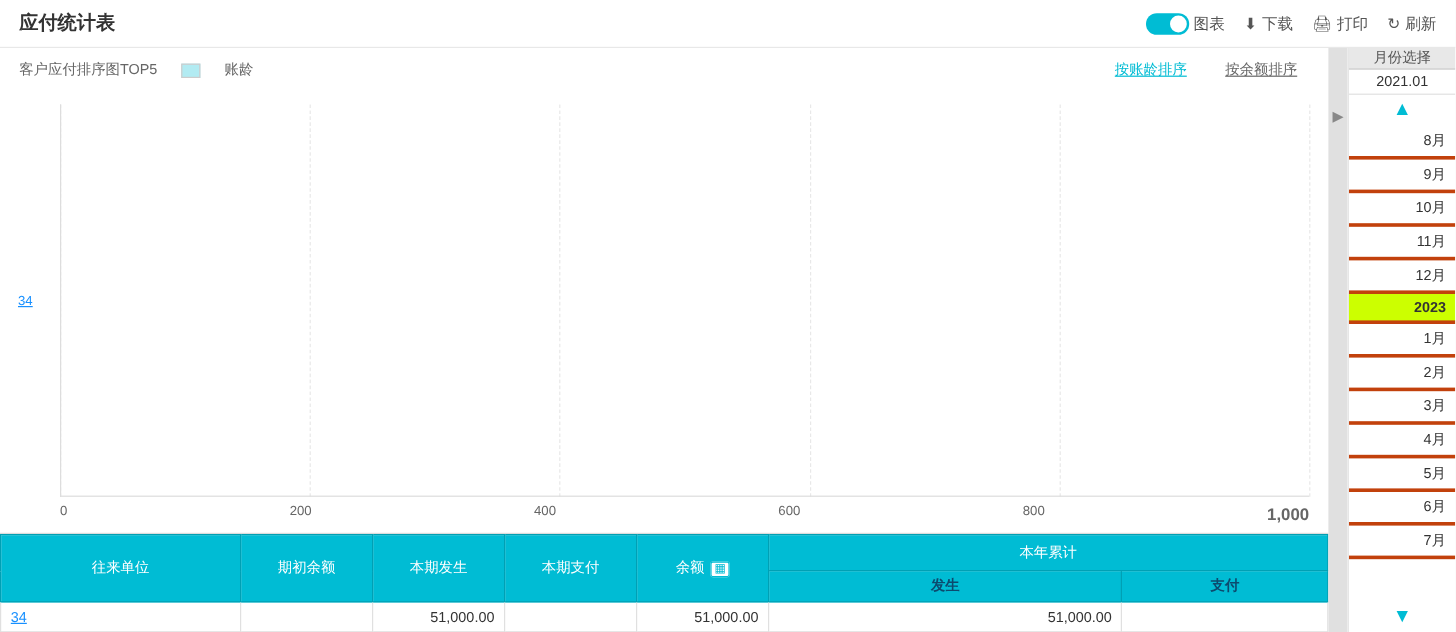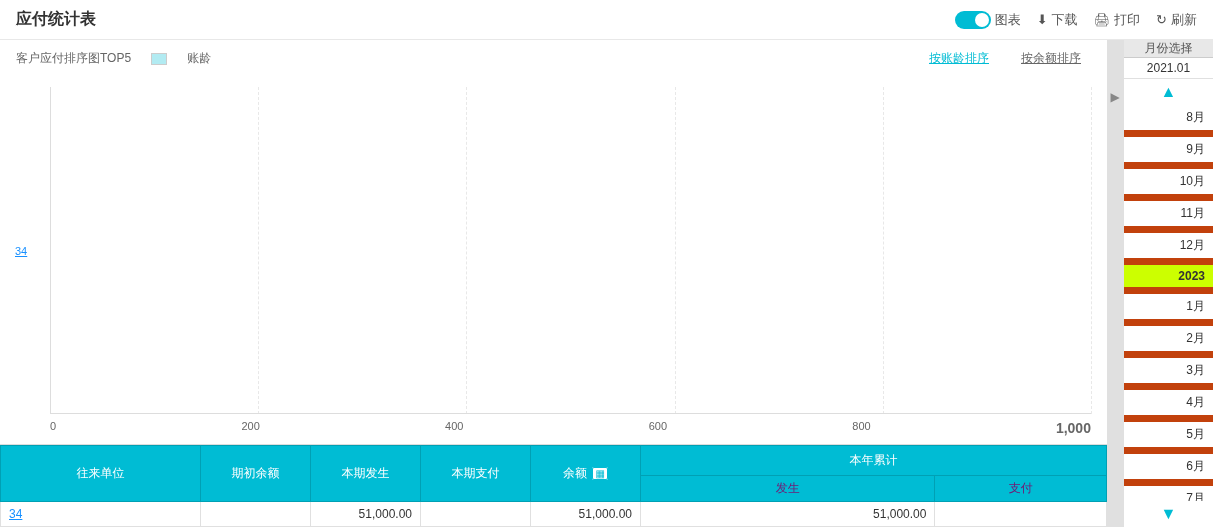--- a/index.html
+++ b/index.html
@@ -35,33 +35,33 @@
     
     .bar-chart-area { flex: 1; padding: 8px 16px 8px 8px; position: relative; min-height: 280px; }
     
     
     .grid-line { position: absolute; top: 0; bottom: 0; border-left: 1px dashed #e8e8e8; }
     
     
     .table-section { background: #fff; border-top: 1px solid #ddd; }
     table { width: 100%; border-collapse: collapse; }
     .table-header-row th { background: #00bcd4; color: #fff; text-align: center; padding: 6px 8px; font-size: 12px; font-weight: normal; border: 1px solid #00a0b4; }
-    .table-sub-header th { background: #00bcd4; color: #701a75; text-align: center; padding: 4px 8px; font-size: 12px; font-weight: normal; border: 1px solid #00a0b4; }
+    .table-sub-header th { background: #00bcd4; color: #0c4a6e; text-align: center; padding: 4px 8px; font-size: 12px; font-weight: bold; border: 1px solid #00a0b4; }
     .table-data-row td { text-align: right; padding: 5px 8px; font-size: 12px; border: 1px solid #e0e0e0; color: #333; }
     .table-data-row td:first-child { text-align: left; color: #1890ff; text-decoration: underline; cursor: pointer; }
     .col-unit { width: 200px; }
     .col-amount { width: 110px; }
     
     
     .sidebar { width: 90px; background: #fff; border-left: 1px solid #e0e0e0; display: flex; flex-direction: column; overflow: hidden; }
     .sidebar-header { background: #e8e8e8; padding: 0 8px; font-size: 12px; color: #555; text-align: center; border-bottom: 1px solid #ccc; }
     .sidebar-year-input { padding: 3px 6px; font-size: 12px; color: #333; border-bottom: 1px solid #e0e0e0; text-align: center; }
     .sidebar-nav-btn { display: flex; align-items: center; justify-content: center; padding: 4px; cursor: pointer; color: #00bcd4; font-size: 14px; border: none; background: none; }
     .sidebar-month-list { display: flex; flex-direction: column; overflow-y: auto; flex: 1; }
-    .month-item { padding: 4px 8px; font-size: 12px; color: #333; cursor: pointer; text-align: right; border-bottom: 7px solid #c2410c; }
+    .month-item { padding: 4px 8px; font-size: 12px; color: #333; cursor: pointer; text-align: right; border-bottom: 3px solid #c2410c; }
     .month-item.highlighted { background: #ccff00; color: #333; font-weight: bold; }
     
     .divider-arrow { width: 16px; background: #e0e0e0; display: flex; align-items: flex-start; padding-top: 50px; justify-content: center; cursor: pointer; }
     .divider-arrow span { color: #888; font-size: 12px; }
   </style>
 </head>
 <body>
 
 <div class="app-container">
 

